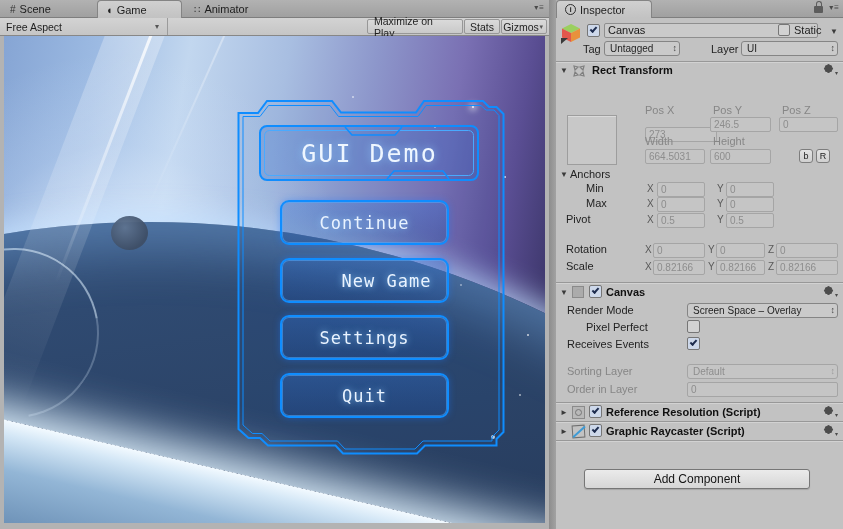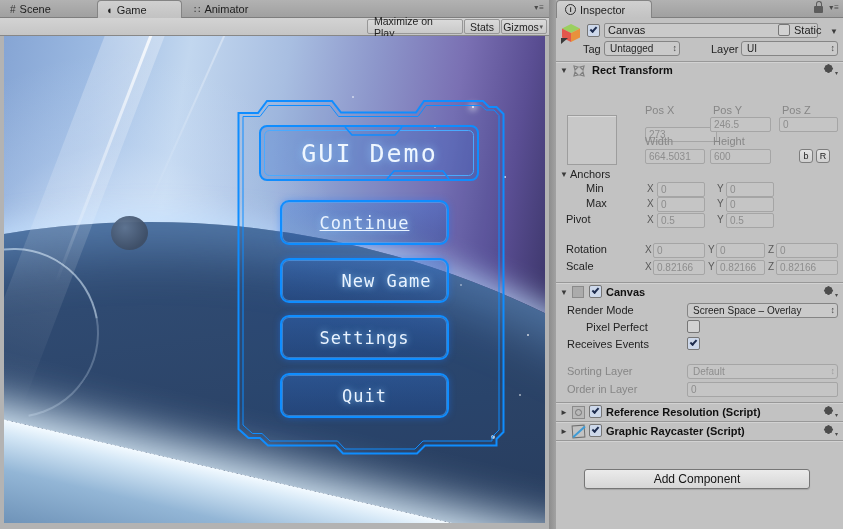--- a/index.html
+++ b/index.html
@@ -136,20 +136,24 @@
         <span>Game</span>
       </div>
       <div class="tab" style="left:186px;">
         <span class="ticon">∷</span>
         <span>Animator</span>
       </div>
       <span class="panelmenu" style="right:4px;">▾≡</span>
     </div>
 
     <div id="game-toolbar">
+      <div id="aspect-dd">
+        <span>Free Aspect</span>
+        <span class="ddarr">▾</span>
+      </div>
       <div class="tbtn" style="left:367px; width:96px;">
         <span>Maximize on Play</span>
       </div>
       <div class="tbtn" style="left:464px; width:36px;">
         <span>Stats</span>
       </div>
       <div class="tbtn" style="left:501px; width:46px; padding-right:12px;">
         <span>Gizmos</span>
         <span style="position:absolute; right:3px; font-size:7px; color:#555;">▾</span>
       </div>
@@ -171,21 +175,21 @@
         <path d="M6,17.5 H23 L31.5,6.5 H93 L101.5,17.5 H181 L189,6.5 H244 L249,11 H257 L262,16.5 V331 L255,338 V342 H186 L178,350 H108 L100.5,342 H33 L25,334.5 H15.5 L6,326 Z" fill="none" stroke="#0f8dff" stroke-width="1"></path>
         <rect x="23" y="27" width="218" height="54" rx="7" fill="rgba(40,100,200,0.25)" stroke="#0f8dff" stroke-width="2"></rect>
         <rect x="27.5" y="31.5" width="209" height="45" rx="5" fill="none" stroke="#49aaff" stroke-width="1"></rect>
         <path d="M108,28 L115,36 H158 L165,28" fill="none" stroke="#0f8dff" stroke-width="1.5"></path>
         <path d="M150,80 L157,72 H206 L212,80" fill="none" stroke="#0f8dff" stroke-width="1.5"></path>
       </svg>
 
       <div class="menu-title">
         <span>GUI Demo</span>
       </div>
-      <div class="menu-btn" style="top:164px;text-decoration:underline;">
+      <div class="menu-btn" style="top:164px;">
         <span>Continue</span>
       </div>
       <div class="menu-btn" style="top:222px;padding-left:44px;">
         <span>New Game</span>
       </div>
       <div class="menu-btn" style="top:279px;">
         <span>Settings</span>
       </div>
       <div class="menu-btn" style="top:337px;">
         <span>Quit</span>

